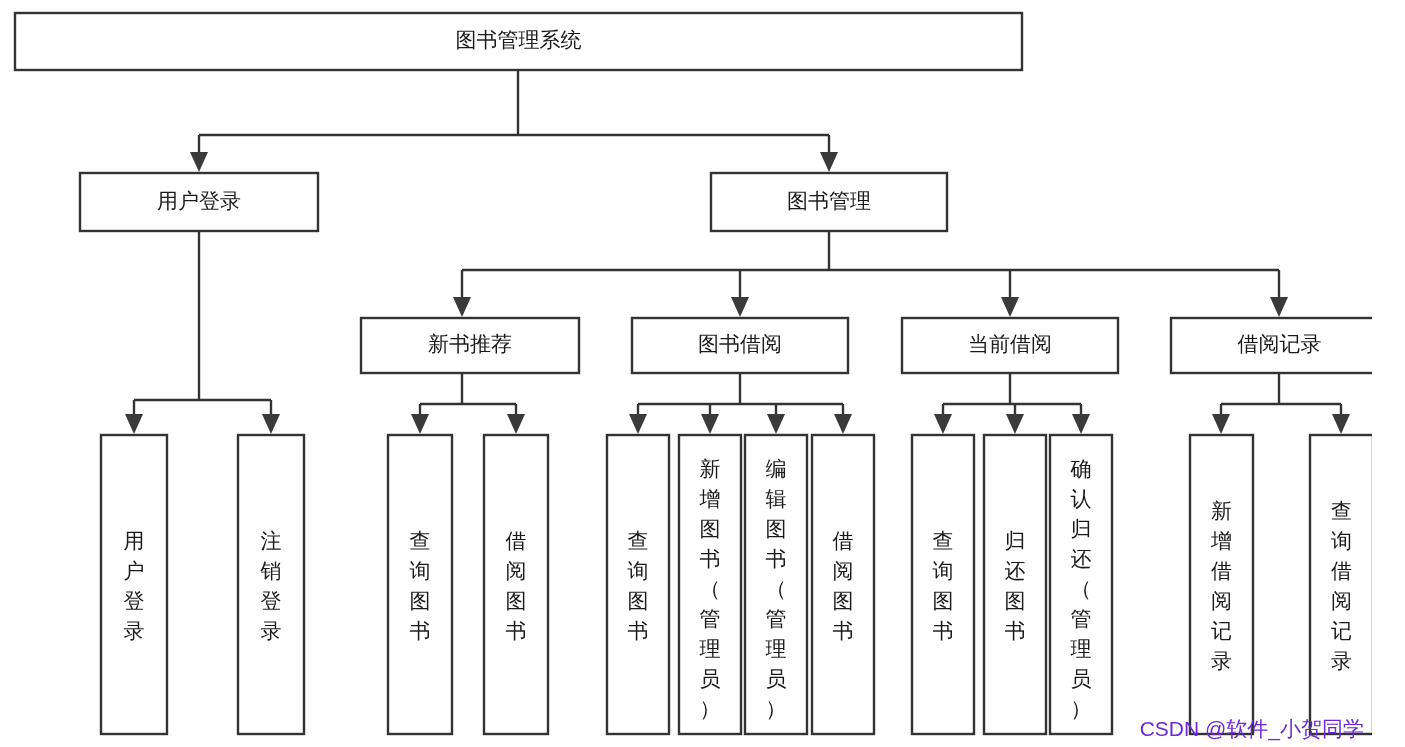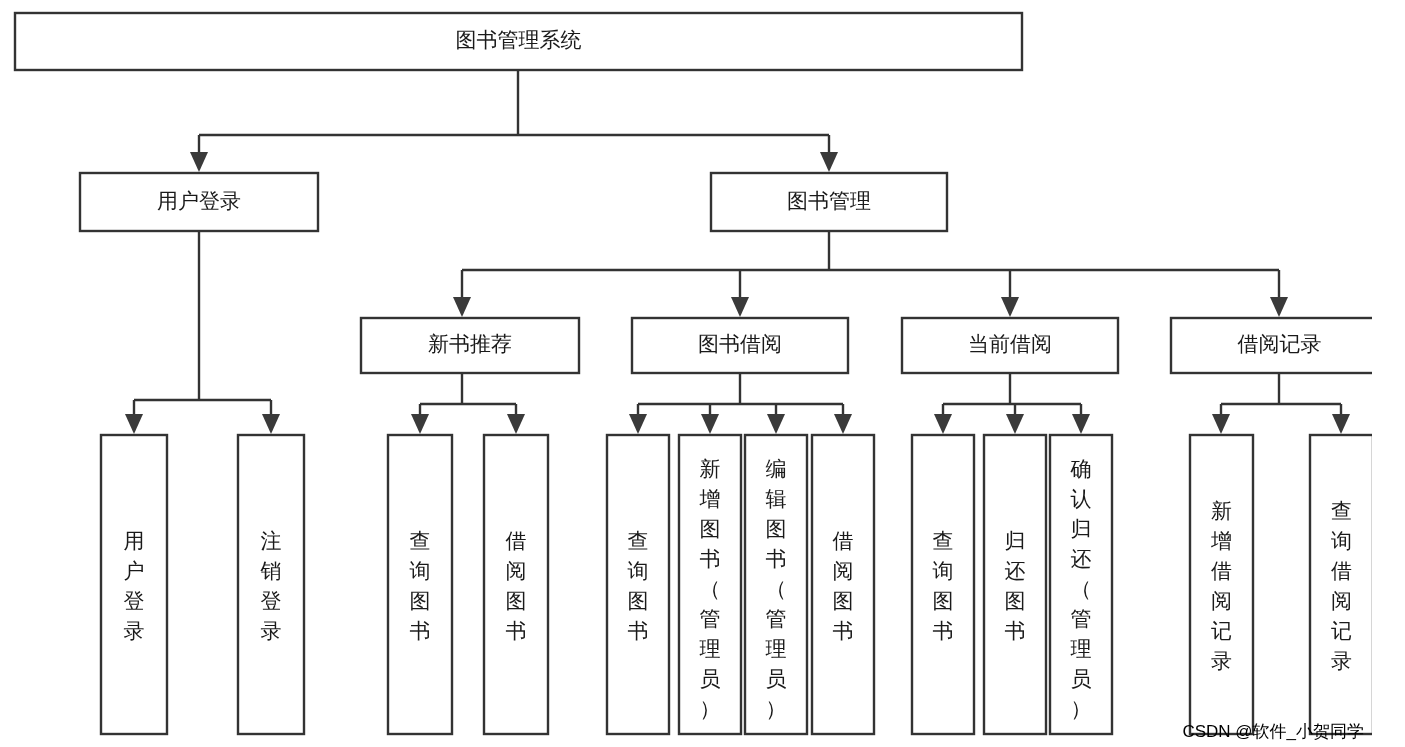--- a/index.html
+++ b/index.html
@@ -53,22 +53,22 @@
     fill: #1a1a1a;
     font-family: "Liberation Sans", "DejaVu Sans", sans-serif;
     font-size: 21px;
     text-anchor: middle;
   }
   .watermark-text {
     position: absolute;
     right: 8px;
     bottom: 4px;
     font-family: "Liberation Sans", "DejaVu Sans", sans-serif;
-    font-size: 17px;
-    color: #000000;
+    font-size: 21px;
+    color: #6d28d9;
     white-space: nowrap;
     user-select: none;
     margin-left: 40px;
   }
 </style>
 </head>
 <body>
 
 <div id="diagram-root">
 

